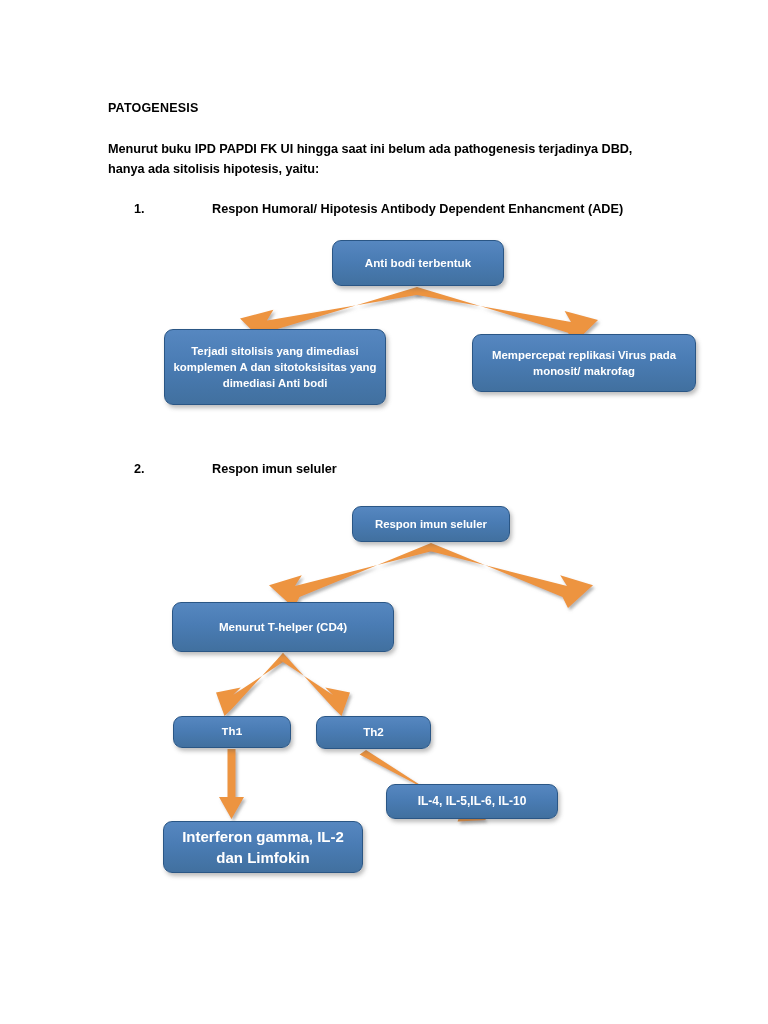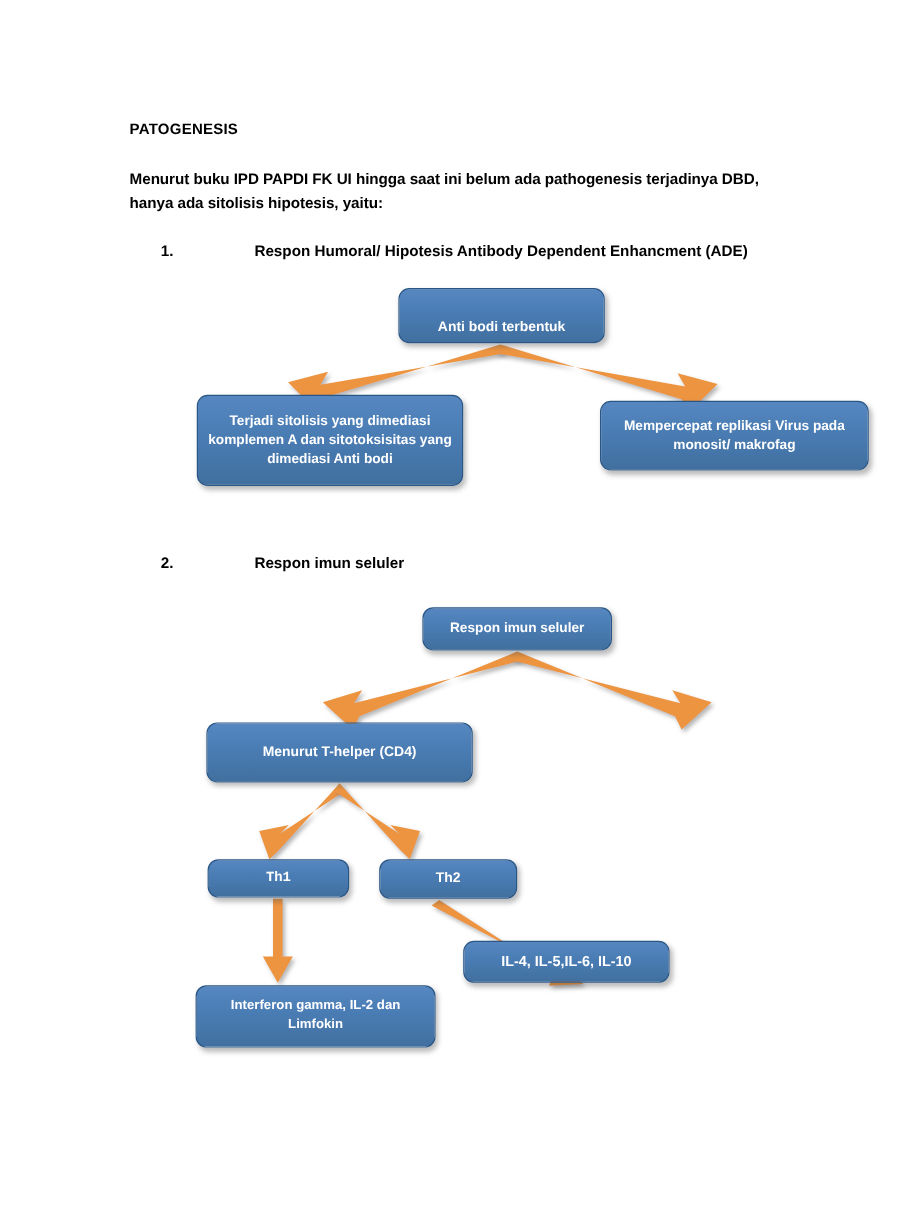--- a/index.html
+++ b/index.html
@@ -97,31 +97,31 @@
     display: flex;
     align-items: center;
     justify-content: center;
     text-align: center;
     line-height: 1.42;
     padding: 4px 8px;
   }
   .node span { display: block; width: 100%; }
 
   
-  #node-anti-bodi    { left: 332px; top: 240px; width: 172px; height: 46px; font-size: 11.6px; align-items: flex-end; }
+  #node-anti-bodi    { left: 332px; top: 240px; width: 172px; height: 46px; font-size: 11.6px; }
   #node-sitolisis    { left: 164px; top: 329px; width: 222px; height: 76px; font-size: 11.4px; }
-  #node-replikasi    { left: 500px; top: 334px; width: 224px; height: 58px; font-size: 11.4px; }
+  #node-replikasi    { left: 472px; top: 334px; width: 224px; height: 58px; font-size: 11.4px; }
 
   
   #node-respon-imun  { left: 352px; top: 506px; width: 158px; height: 36px; font-size: 11.4px; }
   #node-cd4          { left: 172px; top: 602px; width: 222px; height: 50px; font-size: 11.6px; }
   #node-cd8          { left: 473px; top: 600px; width: 223px; height: 49px; font-size: 11.6px; }
   #node-th1          { left: 173px; top: 716px; width: 118px; height: 32px; font-size: 11.6px; font-family: Liberation Mono, monospace; }
   #node-th2          { left: 316px; top: 716px; width: 115px; height: 33px; font-size: 11.6px; }
-  #node-interferon   { left: 163px; top: 821px; width: 200px; height: 52px; font-size: 11px; }
+  #node-interferon   { left: 163px; top: 821px; width: 200px; height: 52px; font-size: 15px; }
   #node-il           { left: 386px; top: 784px; width: 172px; height: 35px; font-size: 12px; }
 </style>
 </head>
 <body>
 
 <div class="page">
 
   <div class="text-block">
     <div class="heading">PATOGENESIS</div>
     <div class="paragraph">Menurut buku IPD PAPDI FK UI hingga saat ini belum ada pathogenesis terjadinya DBD, hanya ada sitolisis hipotesis, yaitu:</div>

